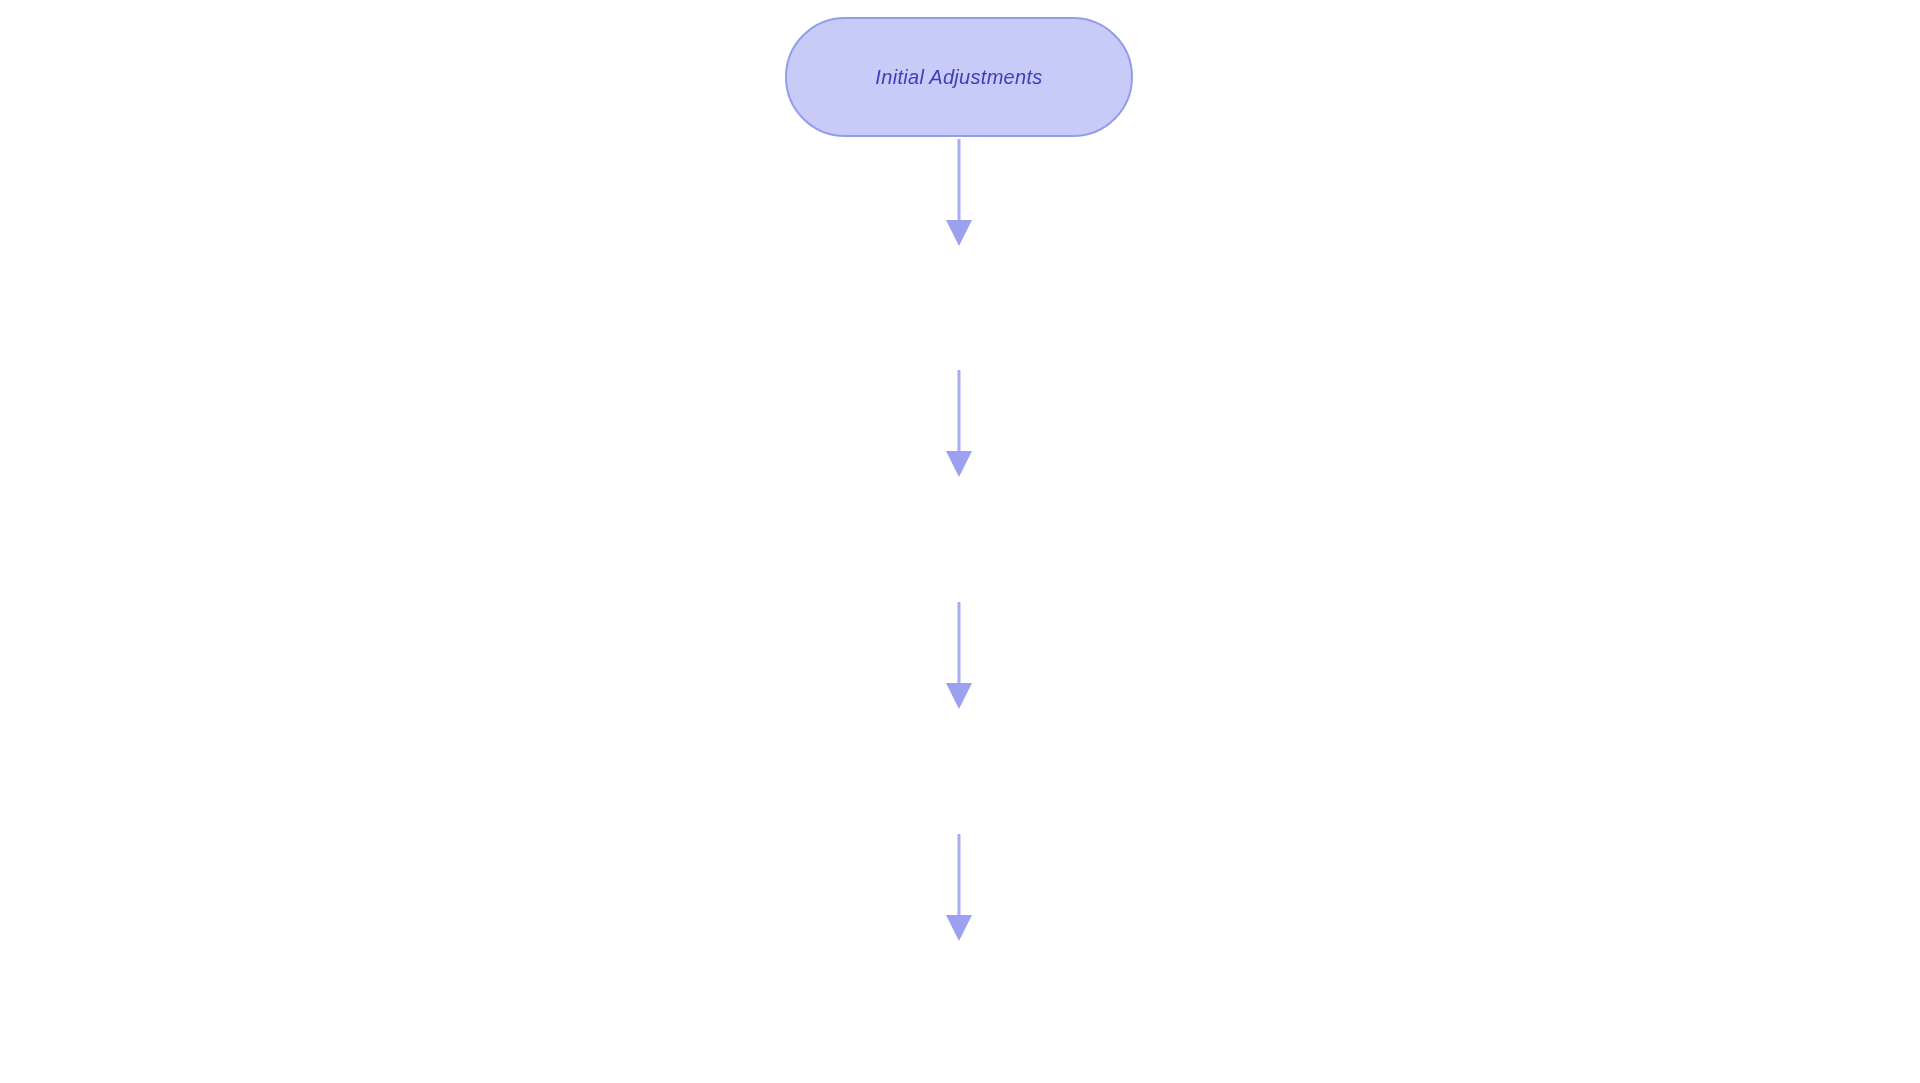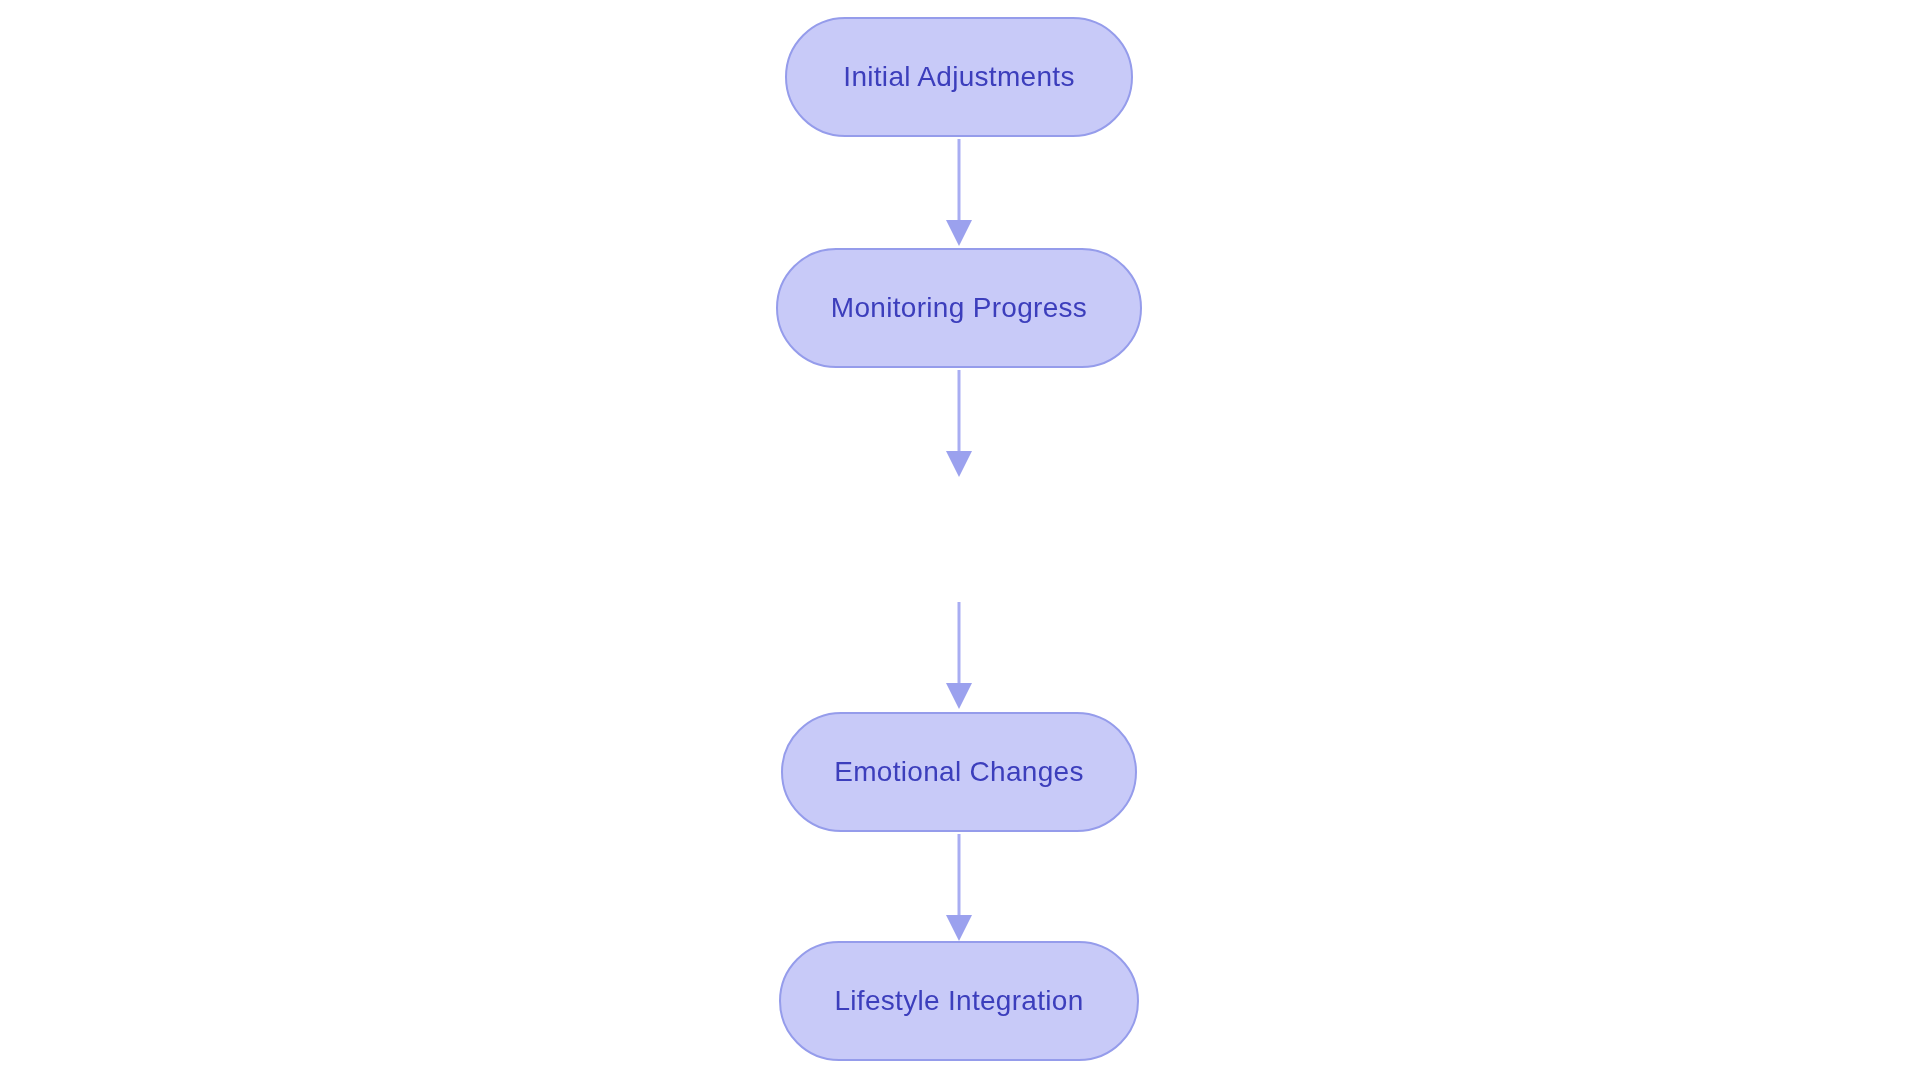--- a/index.html
+++ b/index.html
@@ -27,23 +27,24 @@
     height:120px;
     background:var(--node-fill);
     border:2px solid var(--node-border);
     border-radius:60px;
     display:flex;
     align-items:center;
     justify-content:center;
   }
   .node span{
     color:var(--node-text);
-    font-size:28px;
+    font-size:20px;
     letter-spacing:0.3px;
     white-space:nowrap;
+    font-style:italic;
   }
   .n1{top:17px;width:348px;}
   .n2{top:248px;width:366px;}
   .n3{top:480px;width:460px;}
   .n4{top:712px;width:356px;}
   .n5{top:941px;width:360px;}
   .arrow{
     position:absolute;
     left:959px;
     transform:translateX(-50%);
@@ -65,41 +66,32 @@
 
   <div class="node n1">
     <span>Initial Adjustments</span>
   </div>
 
   <svg class="arrow a1" viewBox="0 0 26 107" aria-hidden="true">
     <line x1="13" y1="0" x2="13" y2="84"></line>
     <polygon points="0,81 26,81 13,107"></polygon>
   </svg>
 
-  <div class="node n2">
-    <span>Monitoring Progress</span>
-  </div>
 
   <svg class="arrow a2" viewBox="0 0 26 107" aria-hidden="true">
     <line x1="13" y1="0" x2="13" y2="84"></line>
     <polygon points="0,81 26,81 13,107"></polygon>
   </svg>
 
 
   <svg class="arrow a3" viewBox="0 0 26 107" aria-hidden="true">
     <line x1="13" y1="0" x2="13" y2="84"></line>
     <polygon points="0,81 26,81 13,107"></polygon>
   </svg>
 
-  <div class="node n4">
-    <span>Emotional Changes</span>
-  </div>
 
   <svg class="arrow a4" viewBox="0 0 26 107" aria-hidden="true">
     <line x1="13" y1="0" x2="13" y2="84"></line>
     <polygon points="0,81 26,81 13,107"></polygon>
   </svg>
 
-  <div class="node n5">
-    <span>Lifestyle Integration</span>
-  </div>
 
 </div>
 
 </body></html>

